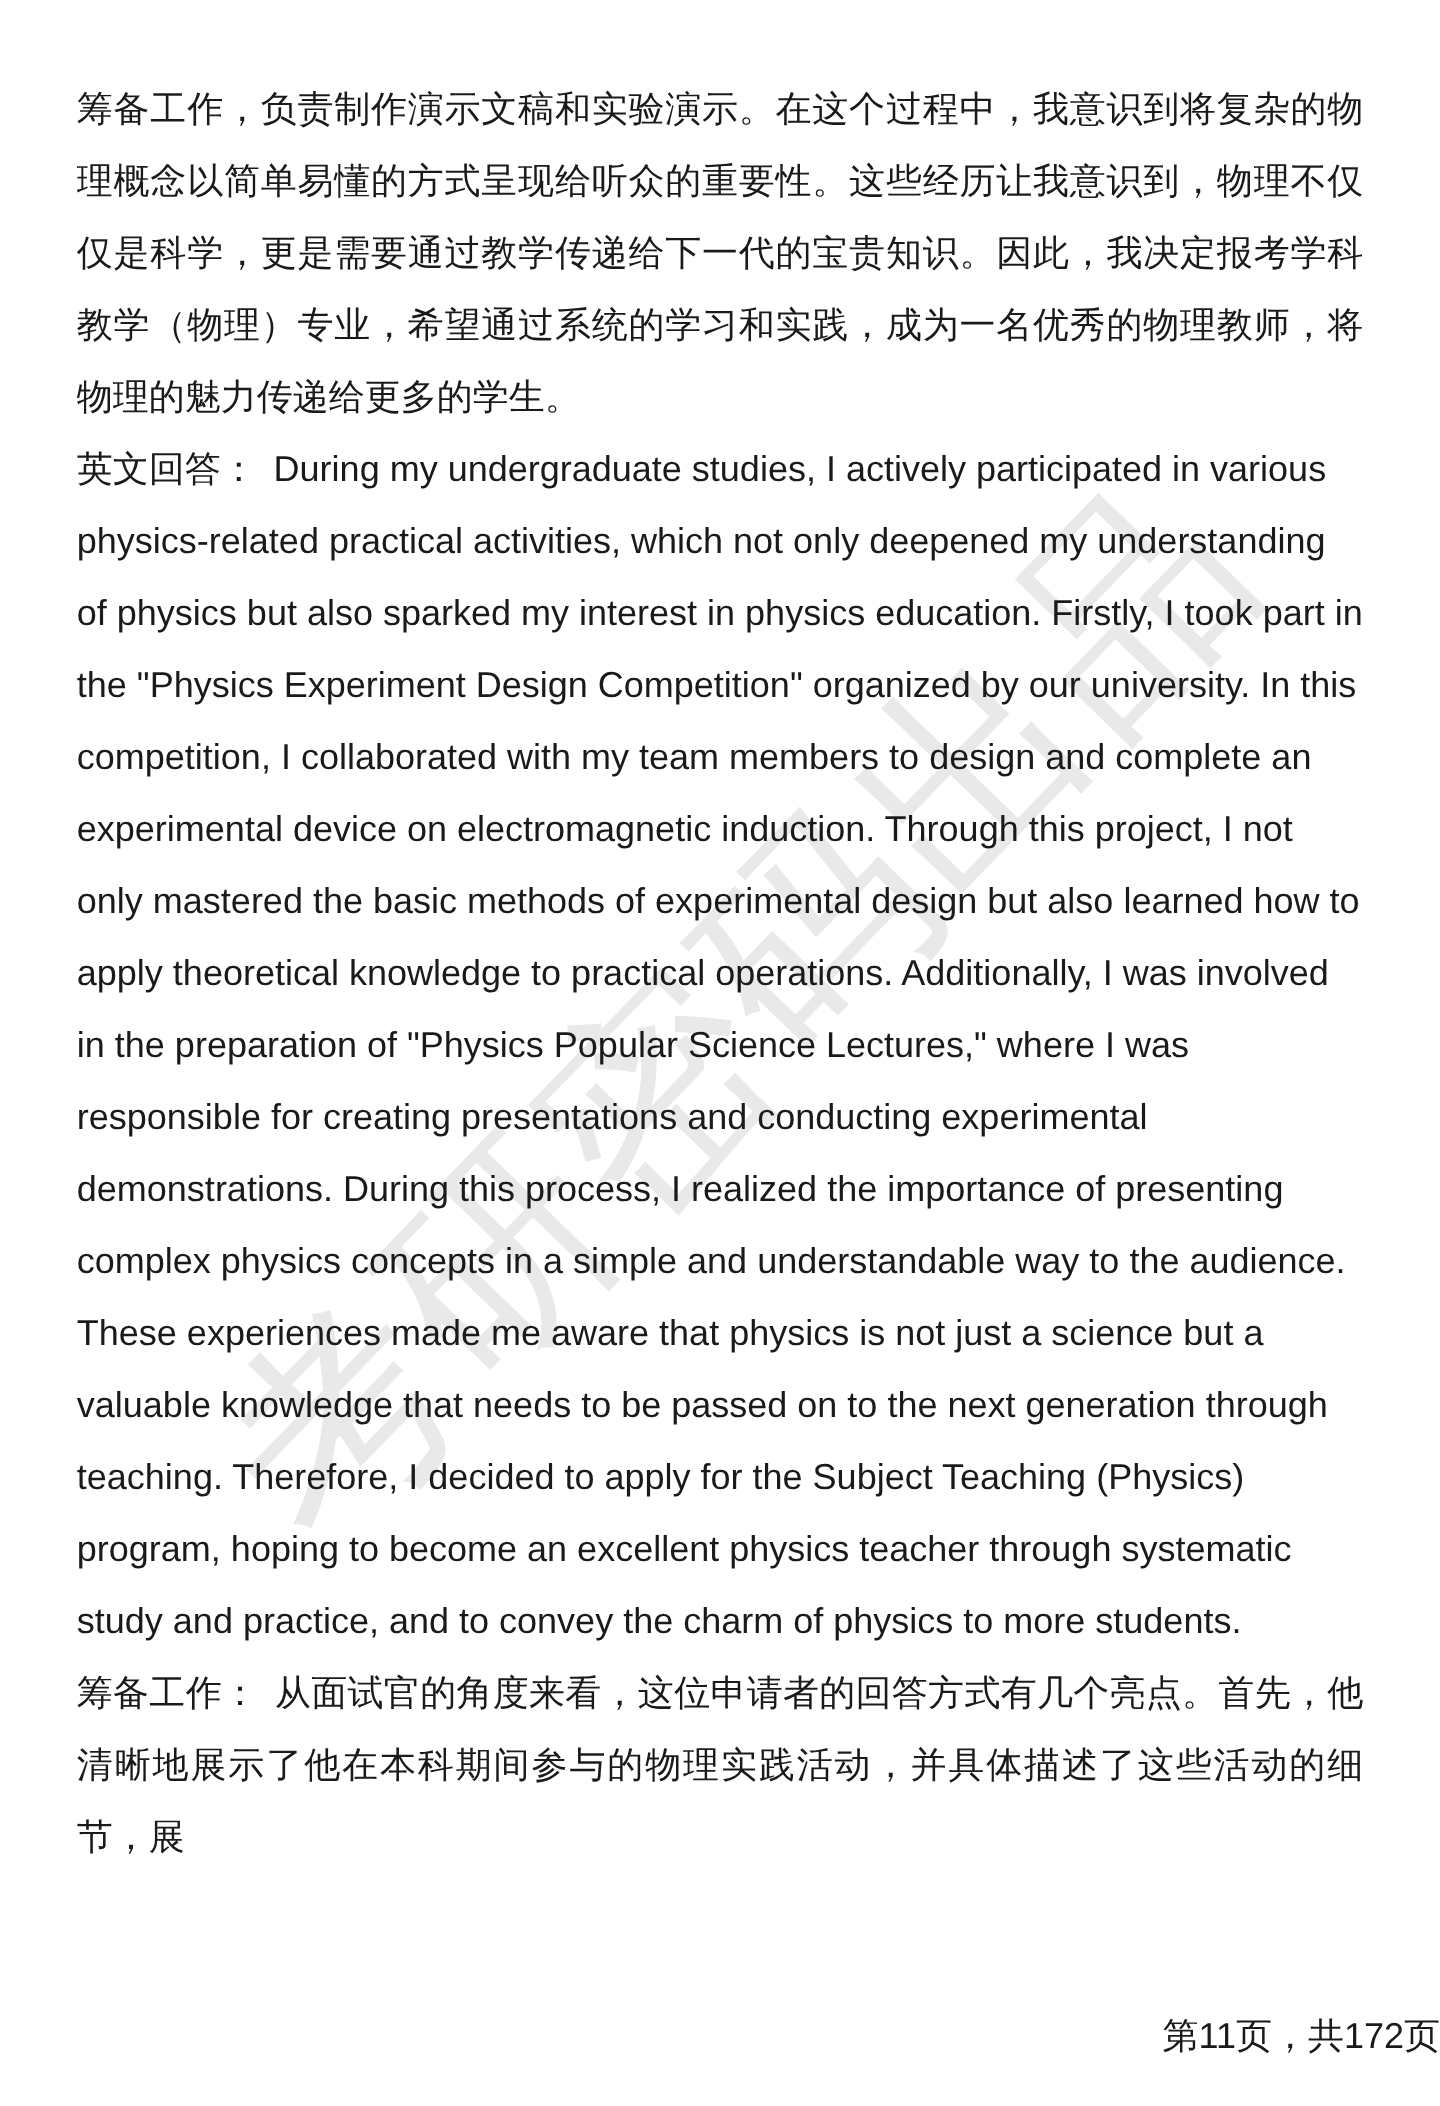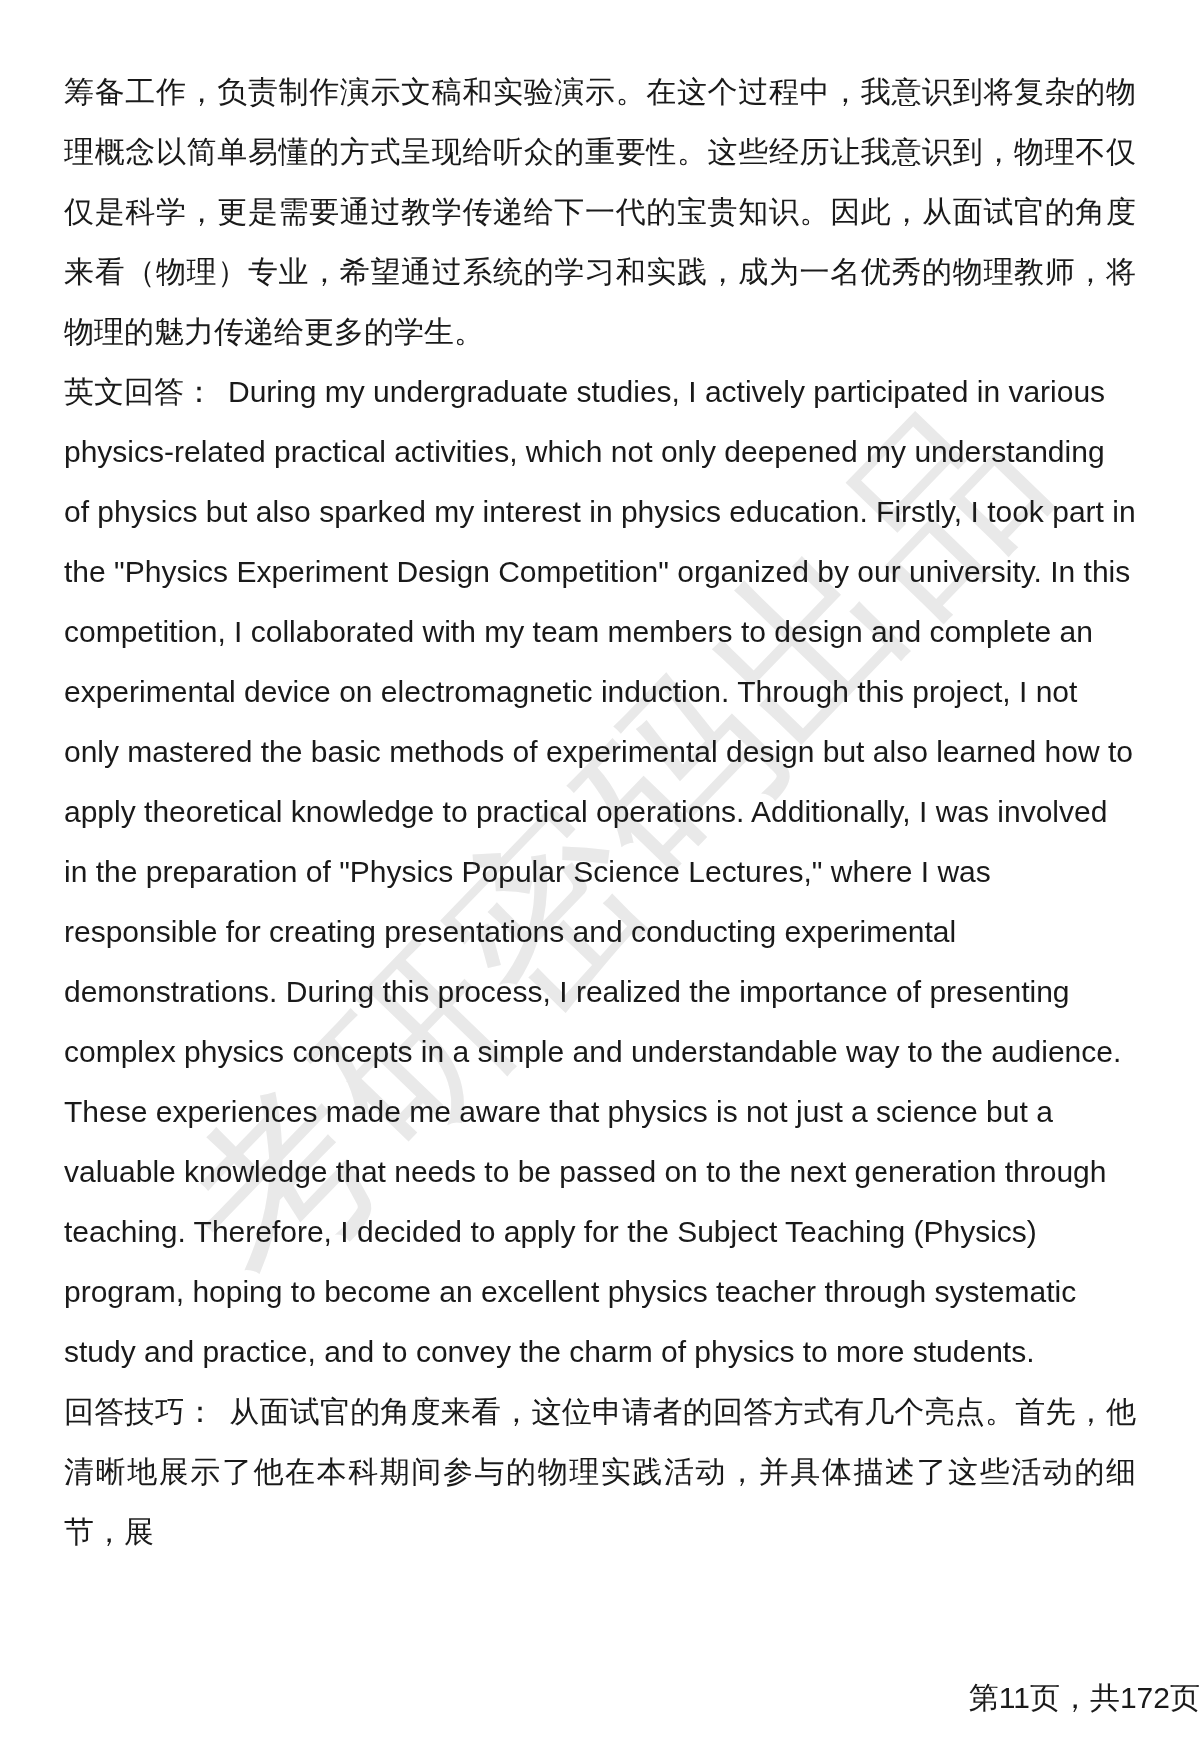--- a/index.html
+++ b/index.html
@@ -69,27 +69,27 @@
 </style>
 </head>
 <body>
 
 <div class="page">
 
   <div class="watermark">考研密码出品</div>
 
   <div class="content">
 
-    <p class="p-zh">筹备工作，负责制作演示文稿和实验演示。在这个过程中，我意识到将复杂的物理概念以简单易懂的方式呈现给听众的重要性。这些经历让我意识到，物理不仅仅是科学，更是需要通过教学传递给下一代的宝贵知识。因此，从面试官的角度来看（物理）专业，希望通过系统的学习和实践，成为一名优秀的物理教师，将物理的魅力传递给更多的学生。</p>
+    <p class="p-zh">筹备工作，负责制作演示文稿和实验演示。在这个过程中，我意识到将复杂的物理概念以简单易懂的方式呈现给听众的重要性。这些经历让我意识到，物理不仅仅是科学，更是需要通过教学传递给下一代的宝贵知识。因此，我决定报考学科教学（物理）专业，希望通过系统的学习和实践，成为一名优秀的物理教师，将物理的魅力传递给更多的学生。</p>
 
     <p class="p-en">
       <span class="label">英文回答：</span><span>During my undergraduate studies, I actively participated in various physics-related practical activities, which not only deepened my understanding of physics but also sparked my interest in physics education. Firstly, I took part in the "Physics Experiment Design Competition" organized by our university. In this competition, I collaborated with my team members to design and complete an experimental device on electromagnetic induction. Through this project, I not only mastered the basic methods of experimental design but also learned how to apply theoretical knowledge to practical operations. Additionally, I was involved in the preparation of "Physics Popular Science Lectures," where I was responsible for creating presentations and conducting experimental demonstrations. During this process, I realized the importance of presenting complex physics concepts in a simple and understandable way to the audience. These experiences made me aware that physics is not just a science but a valuable knowledge that needs to be passed on to the next generation through teaching. Therefore, I decided to apply for the Subject Teaching (Physics) program, hoping to become an excellent physics teacher through systematic study and practice, and to convey the charm of physics to more students.</span>
     </p>
 
     <p class="p-tips">
-      <span class="label">回答技巧：</span><span>从面试官的角度来看，这位申请者的回答方式有几个亮点。首先，他清晰地展示了他在本科期间参与的物理实践活动，并具体描述了这些活动的细节，展</span>
+      <span class="label">筹备工作：</span><span>从面试官的角度来看，这位申请者的回答方式有几个亮点。首先，他清晰地展示了他在本科期间参与的物理实践活动，并具体描述了这些活动的细节，展</span>
     </p>
 
   </div>
 
   <div class="footer">第11页，共172页</div>
 
 </div>
 
 </body></html>

